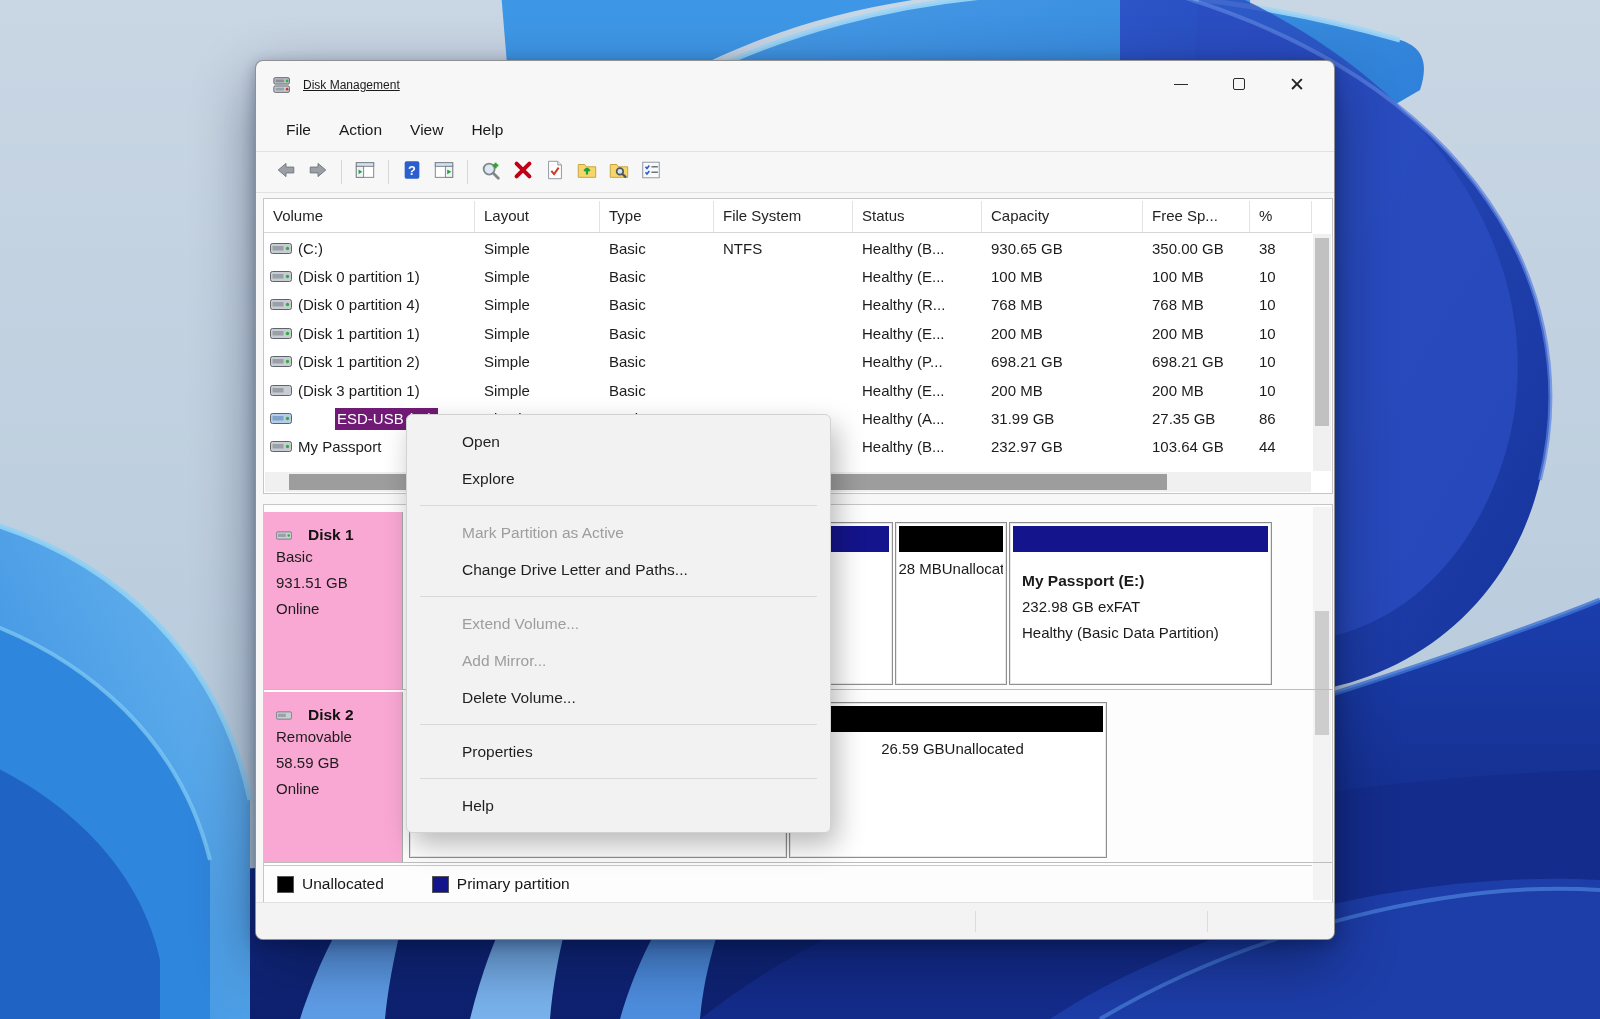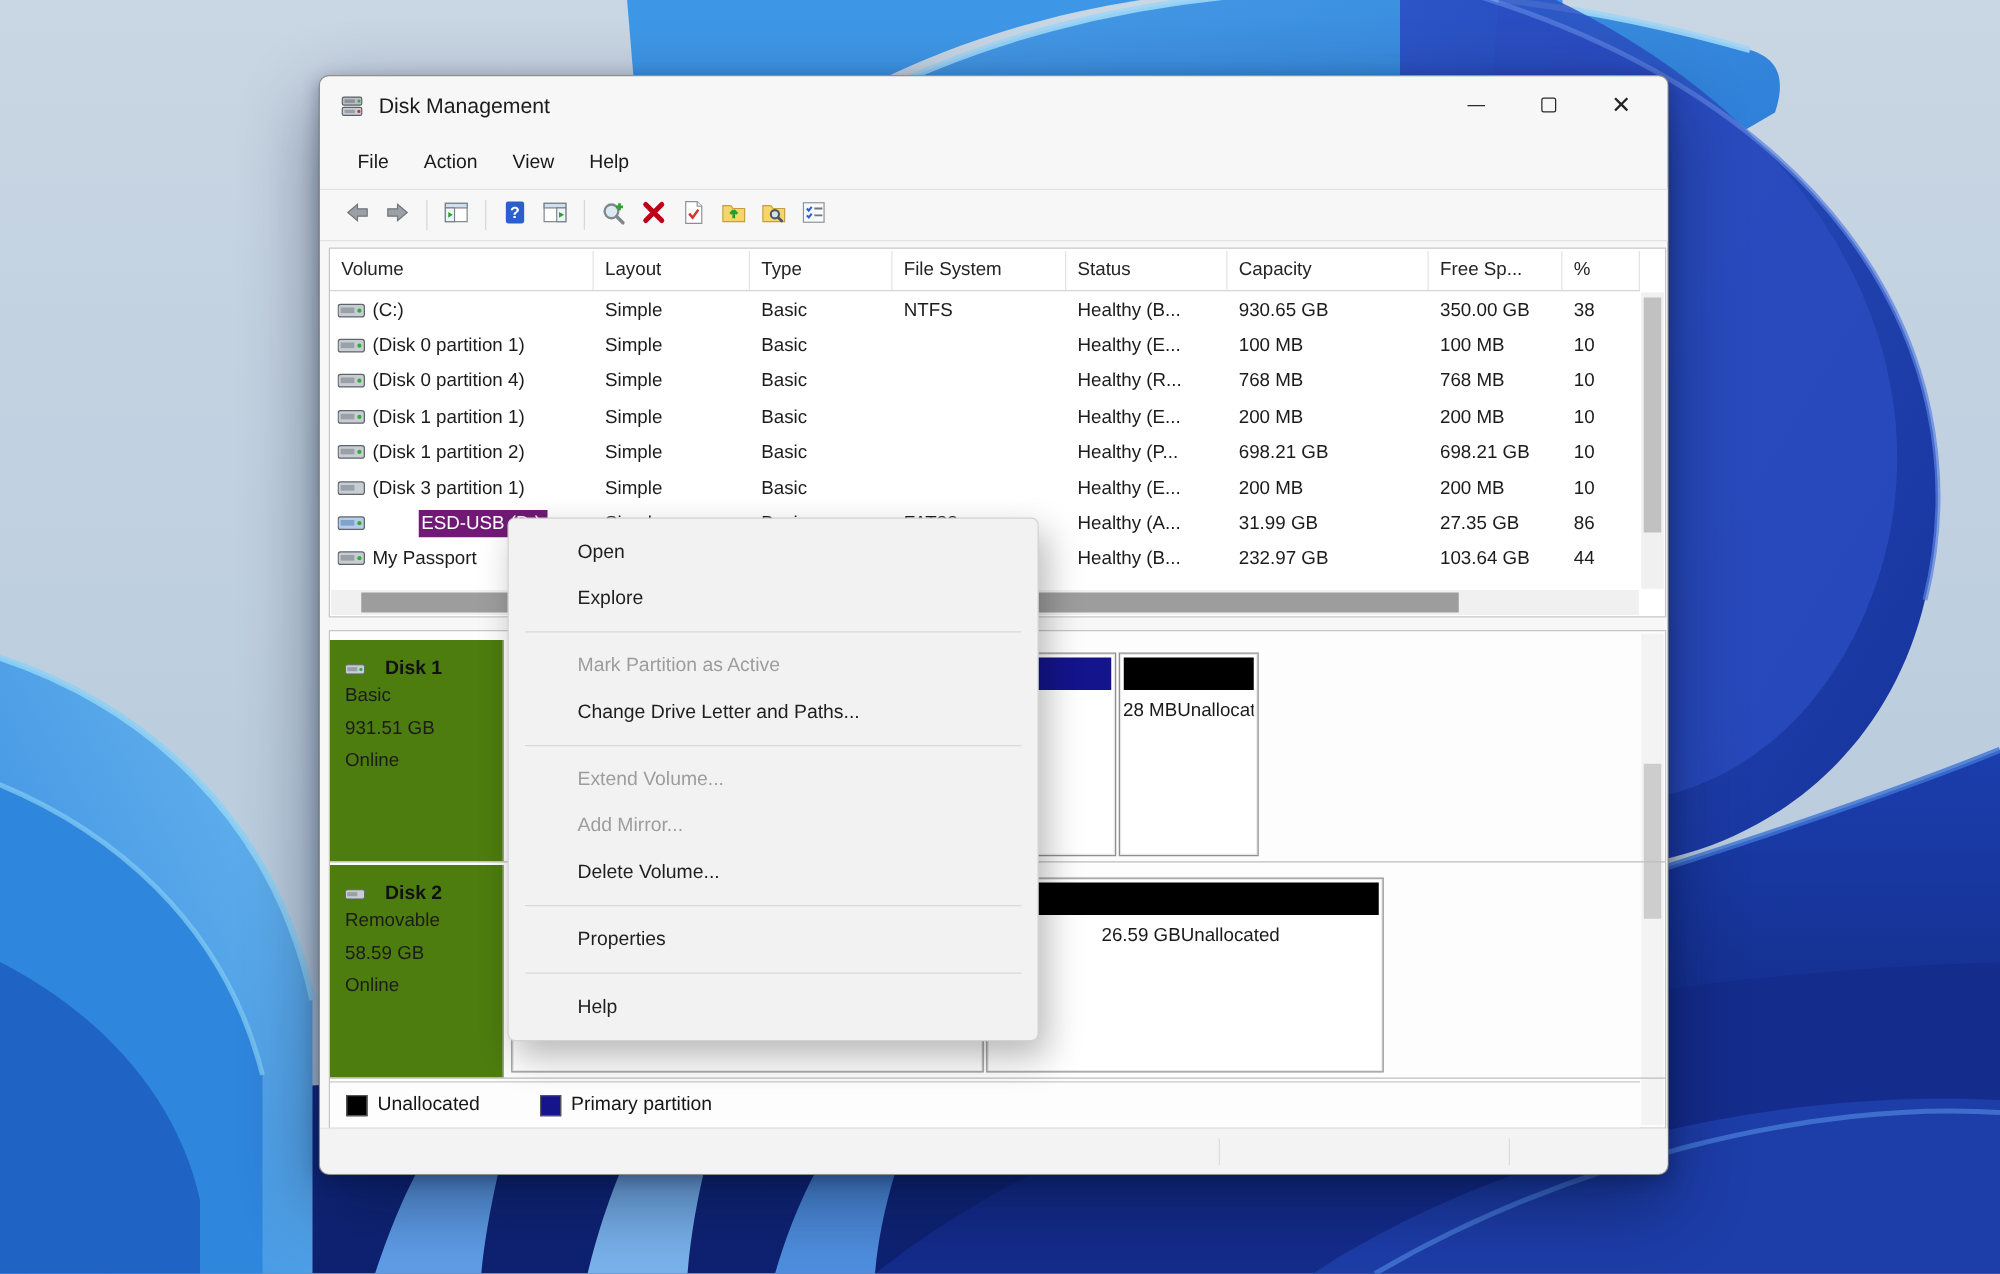--- a/index.html
+++ b/index.html
@@ -8,21 +8,21 @@
   #desktop { position:relative; width:1600px; height:1019px; background:#bfcfdf; }
   #wallpaper { position:absolute; inset:0; }
 
   
   .win { position:absolute; left:255px; top:60px; width:1080px; height:880px;
     background:#f7f7f7; border:1px solid rgba(60,60,60,.55); border-radius:8px;
     box-shadow:0 22px 60px rgba(0,10,40,.45), 0 4px 14px rgba(0,10,40,.3); }
 
   .titlebar { position:absolute; left:0; top:0; right:0; height:48px; display:flex; align-items:center; }
   .app-icon { margin-left:16px; width:22px; height:22px; }
-  .title-text { margin-left:9px; font-size:17px; color:#1b1b1b; }
+  .title-text { margin-left:9px; font-size:12px; color:#1b1b1b;text-decoration:underline; }
   .caption-btns { position:absolute; right:8px; top:0; height:48px; display:flex; }
   .cap-btn { width:58px; height:46px; display:flex; align-items:center; justify-content:center; color:#2a2a2a; }
   .glyph-min { width:14px; height:0; border-top:1.6px solid #2a2a2a; }
   .glyph-max { width:12px; height:12px; border:1.6px solid #2a2a2a; border-radius:2px; }
   .glyph-close { font-size:19px; line-height:1; color:#222; }
 
   .menubar { position:absolute; left:0; top:48px; right:0; height:42px; display:flex; align-items:center; padding-left:30px; }
   .menu-item { font-size:15.5px; color:#191919; padding:6px 14px 6px 0; margin-right:14px; }
 
   .toolbar { position:absolute; left:0; top:90px; right:0; height:42px; display:flex; align-items:center;
@@ -46,21 +46,21 @@
   .vol-cell svg { width:22px; height:13px; flex:0 0 auto; margin-right:6px; }
   .sel-label { background:#701a75; color:#ffffff; padding:2px 5px 3px 2px;margin-left:37px; }
   .hscroll { position:absolute; left:1px; right:21px; bottom:1px; height:20px; background:#f0f0f0; }
   .hscroll .thumb { position:absolute; left:24px; top:2px; width:878px; height:16px; background:#9d9d9d; }
   .vscroll-top { position:absolute; right:1px; top:35px; width:18px; bottom:22px; background:#f0f0f0; }
   .vscroll-top .thumb { position:absolute; left:2px; top:4px; width:14px; height:188px; background:#c1c1c1; }
 
   
   .disk-pane { position:absolute; left:7px; top:443px; width:1070px; height:399px;
     background:#fdfdfd; border:1px solid #c6c6c6; }
-  .disk-info { position:absolute; left:0; width:139px; border-right:1px solid #ababab; padding:14px 0 0 12px; background:#4d7c0f; }
+  .disk-info { position:absolute; left:0; width:139px; border-right:1px solid #ababab; padding:14px 0 0 12px; background:#f9a8d4; }
   .disk-info .d-title { display:flex; align-items:center; font-weight:bold; font-size:15.5px; color:#111; }
   .disk-info .d-title svg { width:24px; height:13px; margin-right:8px; }
   .disk-info .d-line { font-size:15px; color:#1c1c1c; line-height:26px; }
   .row-sep { position:absolute; left:0; right:0; height:1px; background:#bdbdbd; }
   .part-box { position:absolute; background:#ffffff; border:1px solid #8f8f8f; box-shadow:inset 0 0 0 1px #e8e8e8; }
   .part-band { position:absolute; left:3px; right:3px; top:3px; height:26px; }
   .part-text { position:absolute; left:3px; right:3px; top:33px; bottom:3px; padding:12px 0 0 9px; overflow:hidden; }
   .part-text.centered { display:flex; flex-direction:row; justify-content:center; padding-top:0; }
   .pt-line { font-size:15px; color:#1a1a1a; line-height:26px; white-space:nowrap; }
   .pt-line.bold { font-weight:bold; font-size:15.5px; }
@@ -461,20 +461,28 @@
           <div class="part-band" style="background: rgb(20, 20, 140);"></div>
           <div class="part-text"></div>
         </div>
         <div class="part-box" style="left: 631px; top: 17px; width: 112px; height: 163px;">
           <div class="part-band" style="background: rgb(0, 0, 0);"></div>
           <div class="part-text centered">
             <div class="pt-line">128 MB</div>
             <div class="pt-line">Unallocated</div>
           </div>
         </div>
+        <div class="part-box" style="left: 745px; top: 17px; width: 263px; height: 163px;">
+          <div class="part-band" style="background: rgb(20, 20, 140);"></div>
+          <div class="part-text">
+            <div class="pt-line bold">My Passport  (E:)</div>
+            <div class="pt-line">232.98 GB exFAT</div>
+            <div class="pt-line">Healthy (Basic Data Partition)</div>
+          </div>
+        </div>
         <div class="disk-info" style="top: 187px; height: 170px;">
           <div class="d-title">
             <span style="width: 24px; height: 13px; display: flex; margin-right: 8px;">
               <svg viewBox="0 0 22 12">
                 <rect x="0.5" y="1" width="21" height="10" rx="2" fill="#c8cdd3" stroke="#5e646b"></rect>
                 <rect x="2.5" y="3.5" width="11" height="4.5" fill="#9aa0a7"></rect>
               </svg>
             </span>
             <span>Disk 2</span>
           </div>

